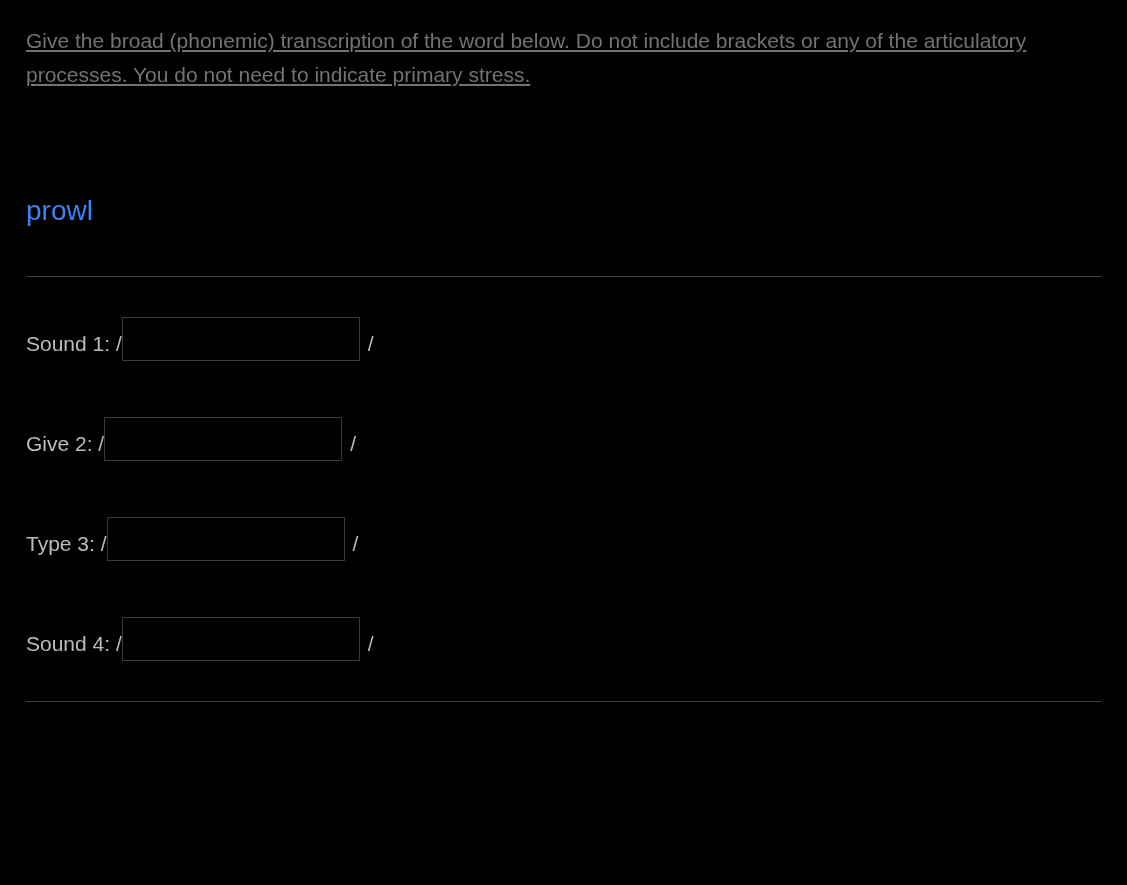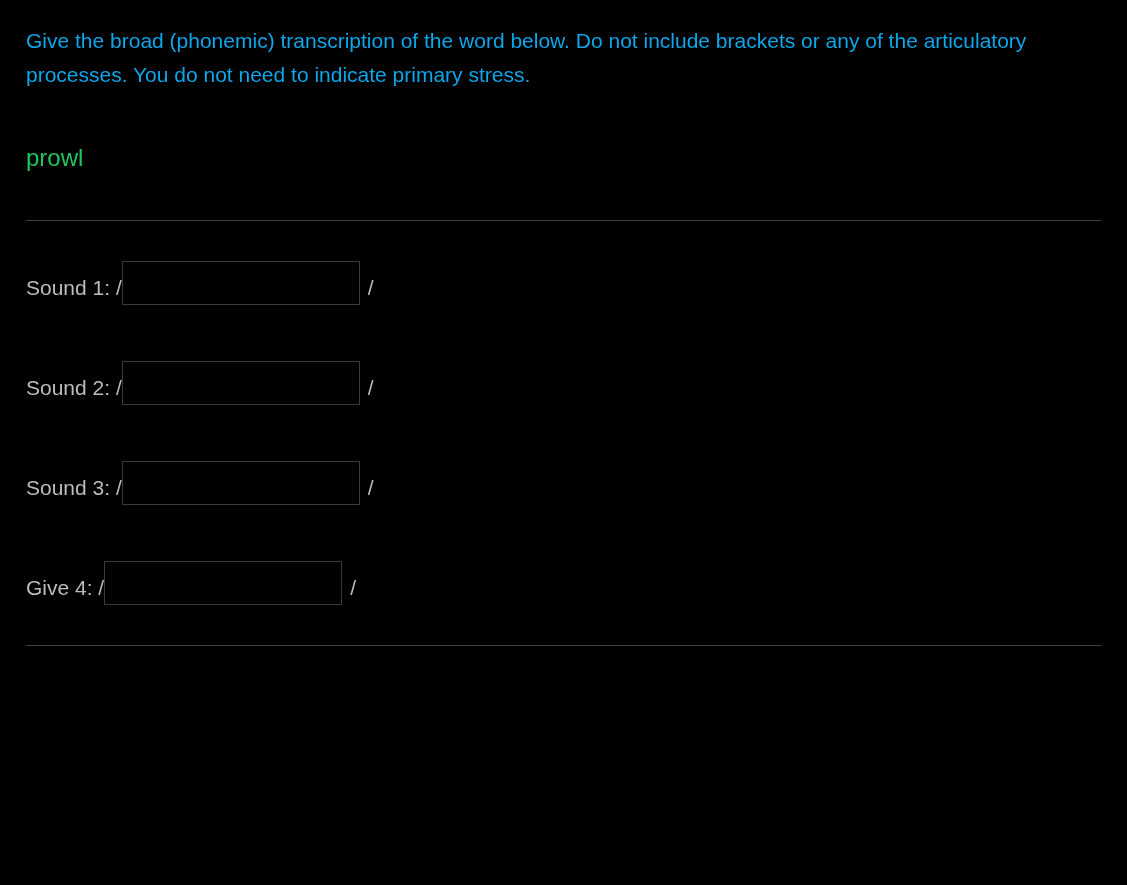--- a/index.html
+++ b/index.html
@@ -11,26 +11,27 @@
     font-size: 21px;
     line-height: 1.6;
     width: 1127px;
     height: 885px;
     overflow: hidden;
   }
   .container {
     padding: 24px 26px 0 26px;
   }
   .instructions {
-    color: #0ea5e9;
-    margin-bottom: 48px;
+    color: #737373;
+    margin-bottom: 98px;
+    text-decoration: underline;
   }
   .word {
-    color: #22c55e;
-    font-size: 24px;
+    color: #3b82f6;
+    font-size: 28px;
     font-weight: 400;
     margin-bottom: 42px;
   }
   hr.divider {
     border: none;
     border-top: 1px solid #404040;
     margin: 0 0 40px 0;
   }
   hr.divider2 {
     border: none;
@@ -93,32 +94,32 @@
 
   <hr class="divider">
 
   <div class="sound-row">
     <span class="sound-label">Sound 1: /</span>
     <input type="text" class="sound-input" value="" style="">
     <span class="trail-slash">/</span>
   </div>
 
   <div class="sound-row">
-    <span class="sound-label">Sound 2: /</span>
+    <span class="sound-label">Give 2: /</span>
     <input type="text" class="sound-input" value="" style="">
     <span class="trail-slash">/</span>
   </div>
 
   <div class="sound-row">
-    <span class="sound-label">Sound 3: /</span>
+    <span class="sound-label">Type 3: /</span>
     <input type="text" class="sound-input" value="" style="">
     <span class="trail-slash">/</span>
   </div>
 
   <div class="sound-row" style="margin-bottom:40px;">
-    <span class="sound-label">Give 4: /</span>
+    <span class="sound-label">Sound 4: /</span>
     <input type="text" class="sound-input" value="" style="">
     <span class="trail-slash">/</span>
   </div>
 
   <hr class="divider2">
 
 </div>
 
 </body></html>

